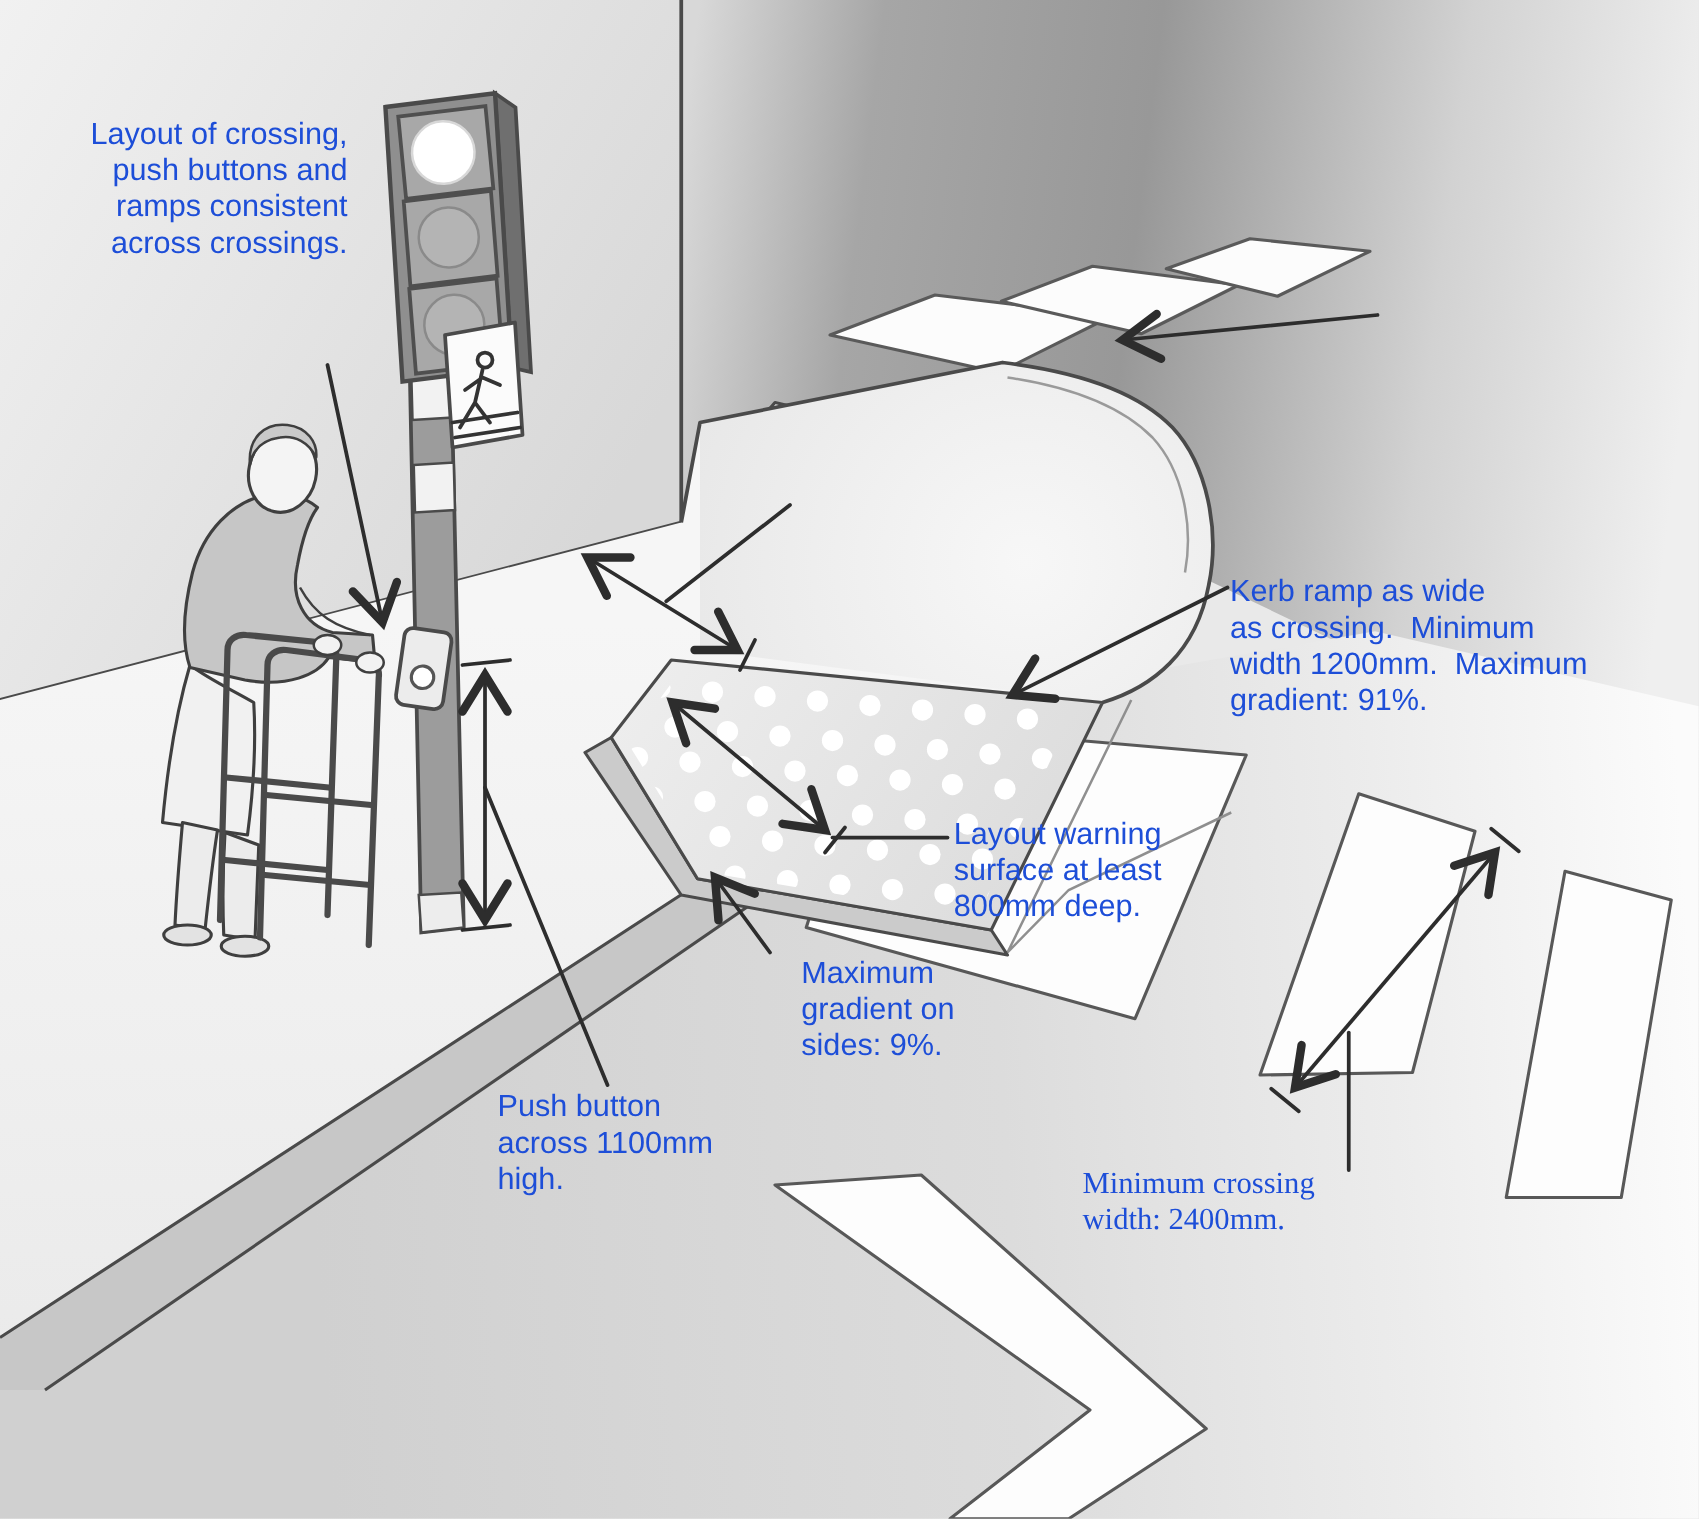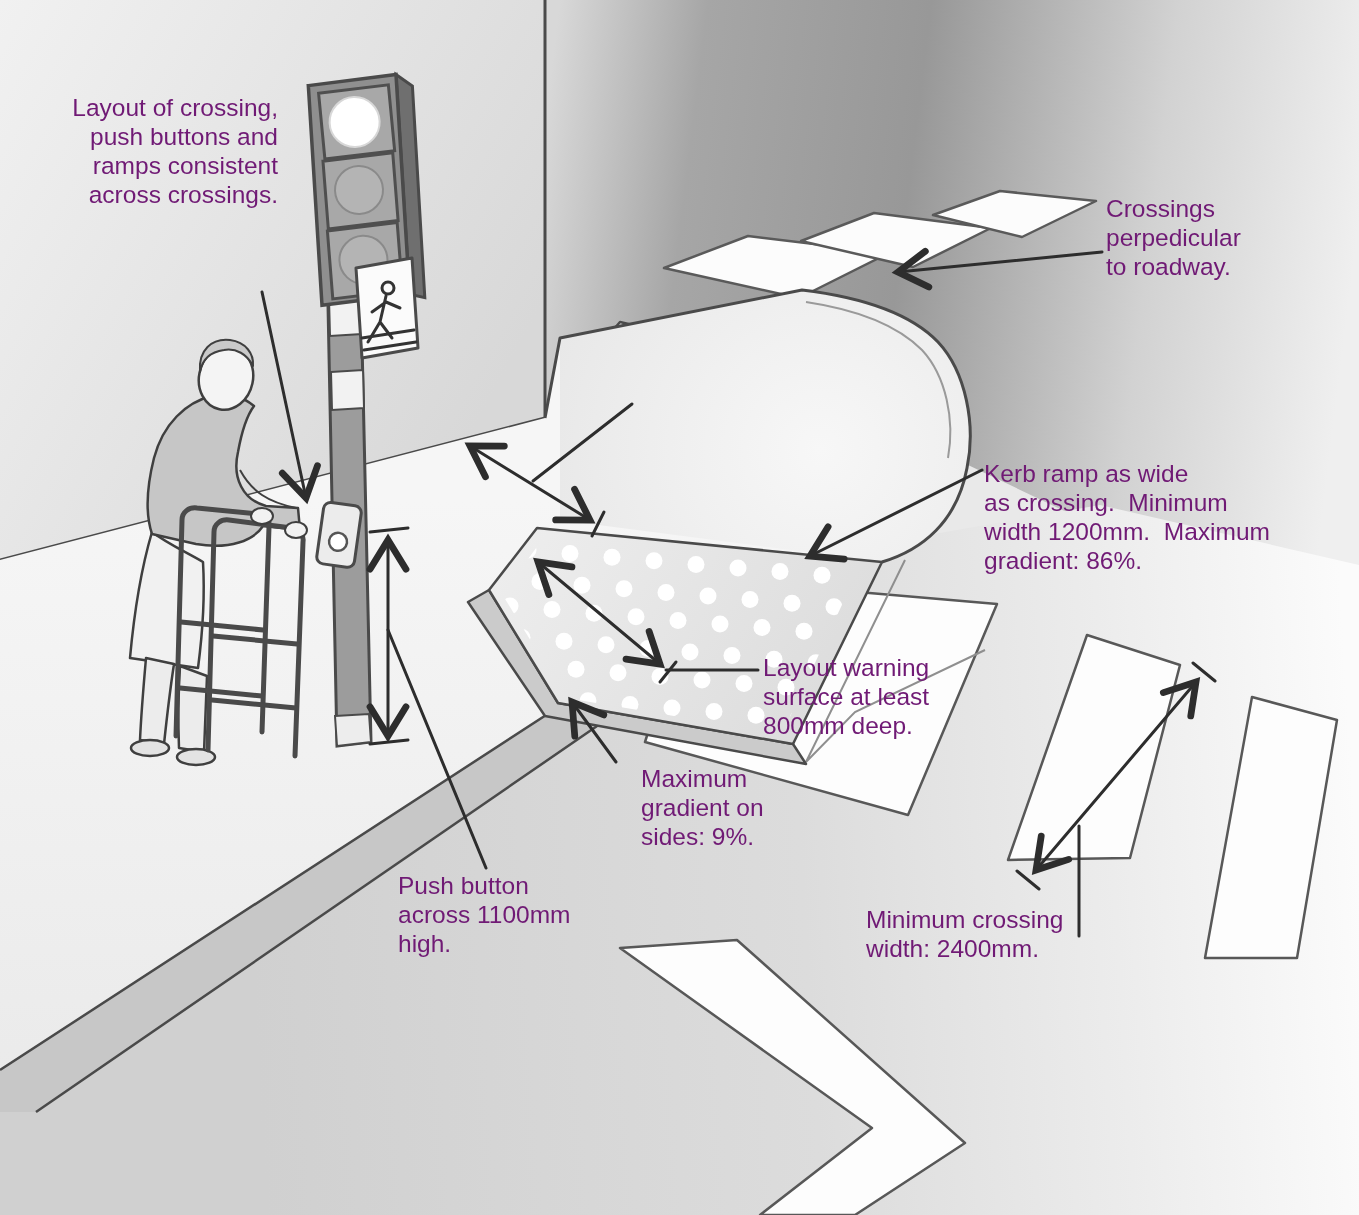--- a/index.html
+++ b/index.html
@@ -1,20 +1,20 @@
 <!DOCTYPE html>
 <html><head>
 <meta charset="utf-8">
 <style>
   html,body { margin:0; padding:0; background:#e9e9e9; }
   .stage { position:relative; width:1359px; height:1215px; overflow:hidden;
            font-family:"Liberation Sans", sans-serif; }
   .stage svg { position:absolute; left:0; top:0; }
   .ann { position:absolute; font:400 24.5px/29px "Liberation Sans", sans-serif;
-         color:#701a75; white-space:pre-wrap; }
+         color:#1d4ed8; white-space:pre-wrap; }
   .ann.right { text-align:right; }
 </style>
 </head>
 <body>
 
 <div class="stage">
 <svg width="1359" height="1215" viewBox="0 0 1359 1215">
   <defs>
     <linearGradient id="gWall" x1="0" y1="0" x2="545" y2="300" gradientUnits="userSpaceOnUse">
       <stop offset="0" stop-color="#f1f1f1"></stop>
@@ -231,31 +231,28 @@
     <path d="M1196,682 L1036,870" marker-start="url(#ah)" marker-end="url(#ah)"></path>
     <path d="M1193,663 L1215,681 M1017,871 L1039,889"></path>
     <path d="M1079,826 L1079,936"></path>
   </g>
 </svg>
 
   <div class="ann right" style="left:38px; top:93px; width:240px;">Layout of crossing,
 push buttons and
 ramps consistent
 across crossings.</div>
-  <div class="ann" style="left:1106px; top:194px;">Crossings
-perpedicular
-to roadway.</div>
   <div class="ann" style="left:984px; top:459px;">Kerb ramp as wide
 as crossing.  Minimum
 width 1200mm.  Maximum
-gradient: 86%.</div>
+gradient: 91%.</div>
   <div class="ann" style="left:763px; top:653px;">Layout warning
 surface at least
 800mm deep.</div>
   <div class="ann" style="left:641px; top:764px;">Maximum
 gradient on
 sides: 9%.</div>
   <div class="ann" style="left:398px; top:871px;">Push button
 across 1100mm
 high.</div>
-  <div class="ann" style="left:866px; top:905px;">Minimum crossing
+  <div class="ann" style="left:866px; top:932px;font-family:Liberation Serif, serif;">Minimum crossing
 width: 2400mm.</div>
 </div>
 
 </body></html>

